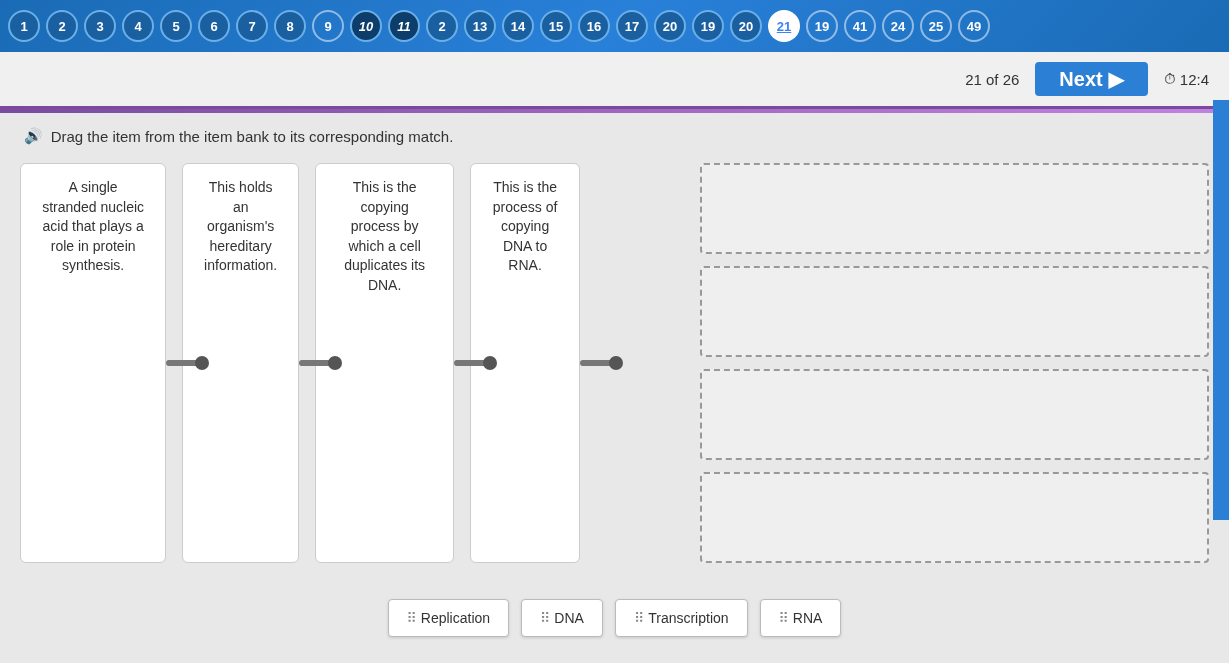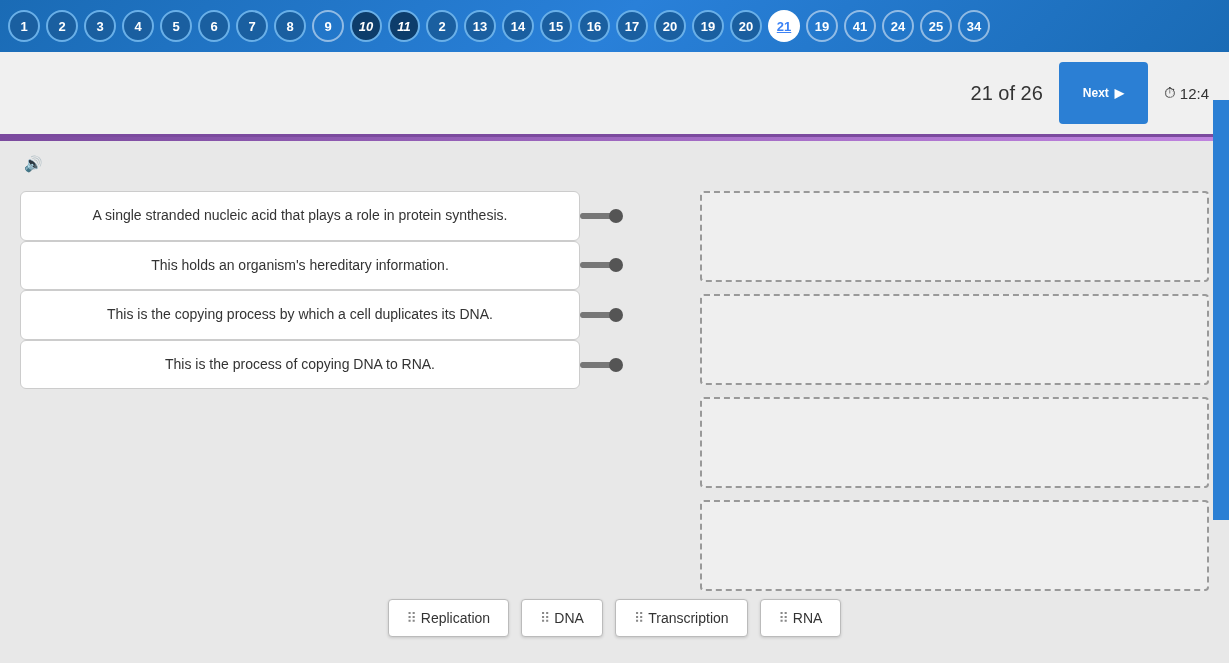--- a/index.html
+++ b/index.html
@@ -64,31 +64,31 @@
     .header-row {
       display: flex;
       align-items: center;
       justify-content: flex-end;
       padding: 10px 20px;
       background: #f0f0f0;
       border-bottom: 3px solid #7b4a9e;
     }
 
     .question-count {
-      font-size: 20px;
+      font-size: 15px;
       color: #333;
       margin-right: 16px;
     }
 
     .next-btn {
       background: #2b7fd4;
       color: white;
       border: none;
-      padding: 24px 24px;
-      font-size: 12px;
+      padding: 5px 24px;
+      font-size: 20px;
       font-weight: bold;
       border-radius: 4px;
       cursor: pointer;
       display: flex;
       align-items: center;
       gap: 6px;
     }
 
     .timer {
       margin-left: 16px;
@@ -120,22 +120,22 @@
     .main-content {
       display: flex;
       padding: 10px 20px;
       gap: 20px;
       height: 420px;
     }
 
     
     .questions-col {
       display: flex;
-      flex-direction: column;
-      gap: 0;
+      flex-direction: row;
+      gap: 16px;
       width: 560px;
       flex-shrink: 0;
     }
 
     .question-card {
       background: #fff;
       border: 1px solid #ccc;
       border-radius: 6px;
       padding: 14px 20px;
       text-align: center;
@@ -238,39 +238,40 @@
     <div class="nav-num completed">16</div>
     <div class="nav-num completed">17</div>
     <div class="nav-num completed">20</div>
     <div class="nav-num completed">19</div>
     <div class="nav-num completed">20</div>
     <div class="nav-num active">21</div>
     <div class="nav-num inactive">19</div>
     <div class="nav-num inactive">41</div>
     <div class="nav-num inactive">24</div>
     <div class="nav-num inactive">25</div>
-    <div class="nav-num inactive">34</div>
+    <div class="nav-num inactive">49</div>
   </div>
 
 <div class="header-row">
   <span class="question-count">21 of 26</span>
   <button class="next-btn">
     <span>Next</span>
     <span>▶</span>
   </button>
   <div class="timer">
     <span>⏱</span>
     <span>12:4</span>
   </div>
 </div>
 
 <div class="purple-line"></div>
 
 <div class="instruction">
   <span>🔊</span>
+  <span>Drag the item from the item bank to its corresponding match.</span>
 </div>
 
 <div class="main-content">
 
   <div class="questions-col">
 
   <div class="question-card" style="position: relative;">A single stranded nucleic acid that plays a role in protein synthesis.<div style="position: absolute; right: -36px; top: 50%; transform: translateY(-50%); width: 35px; height: 6px; background: rgb(119, 119, 119); border-radius: 3px; z-index: 1;"></div><div style="position: absolute; right: -44px; top: 50%; transform: translateY(-50%); width: 14px; height: 14px; background: rgb(85, 85, 85); border-radius: 50%; z-index: 2;"></div></div>
       <div class="question-card" style="position: relative;">This holds an organism's hereditary information.<div style="position: absolute; right: -36px; top: 50%; transform: translateY(-50%); width: 35px; height: 6px; background: rgb(119, 119, 119); border-radius: 3px; z-index: 1;"></div><div style="position: absolute; right: -44px; top: 50%; transform: translateY(-50%); width: 14px; height: 14px; background: rgb(85, 85, 85); border-radius: 50%; z-index: 2;"></div></div>
       <div class="question-card" style="position: relative;">This is the copying process by which a cell duplicates its DNA.<div style="position: absolute; right: -36px; top: 50%; transform: translateY(-50%); width: 35px; height: 6px; background: rgb(119, 119, 119); border-radius: 3px; z-index: 1;"></div><div style="position: absolute; right: -44px; top: 50%; transform: translateY(-50%); width: 14px; height: 14px; background: rgb(85, 85, 85); border-radius: 50%; z-index: 2;"></div></div>
       <div class="question-card" style="position: relative;">This is the process of copying DNA to RNA.<div style="position: absolute; right: -36px; top: 50%; transform: translateY(-50%); width: 35px; height: 6px; background: rgb(119, 119, 119); border-radius: 3px; z-index: 1;"></div><div style="position: absolute; right: -44px; top: 50%; transform: translateY(-50%); width: 14px; height: 14px; background: rgb(85, 85, 85); border-radius: 50%; z-index: 2;"></div></div>

